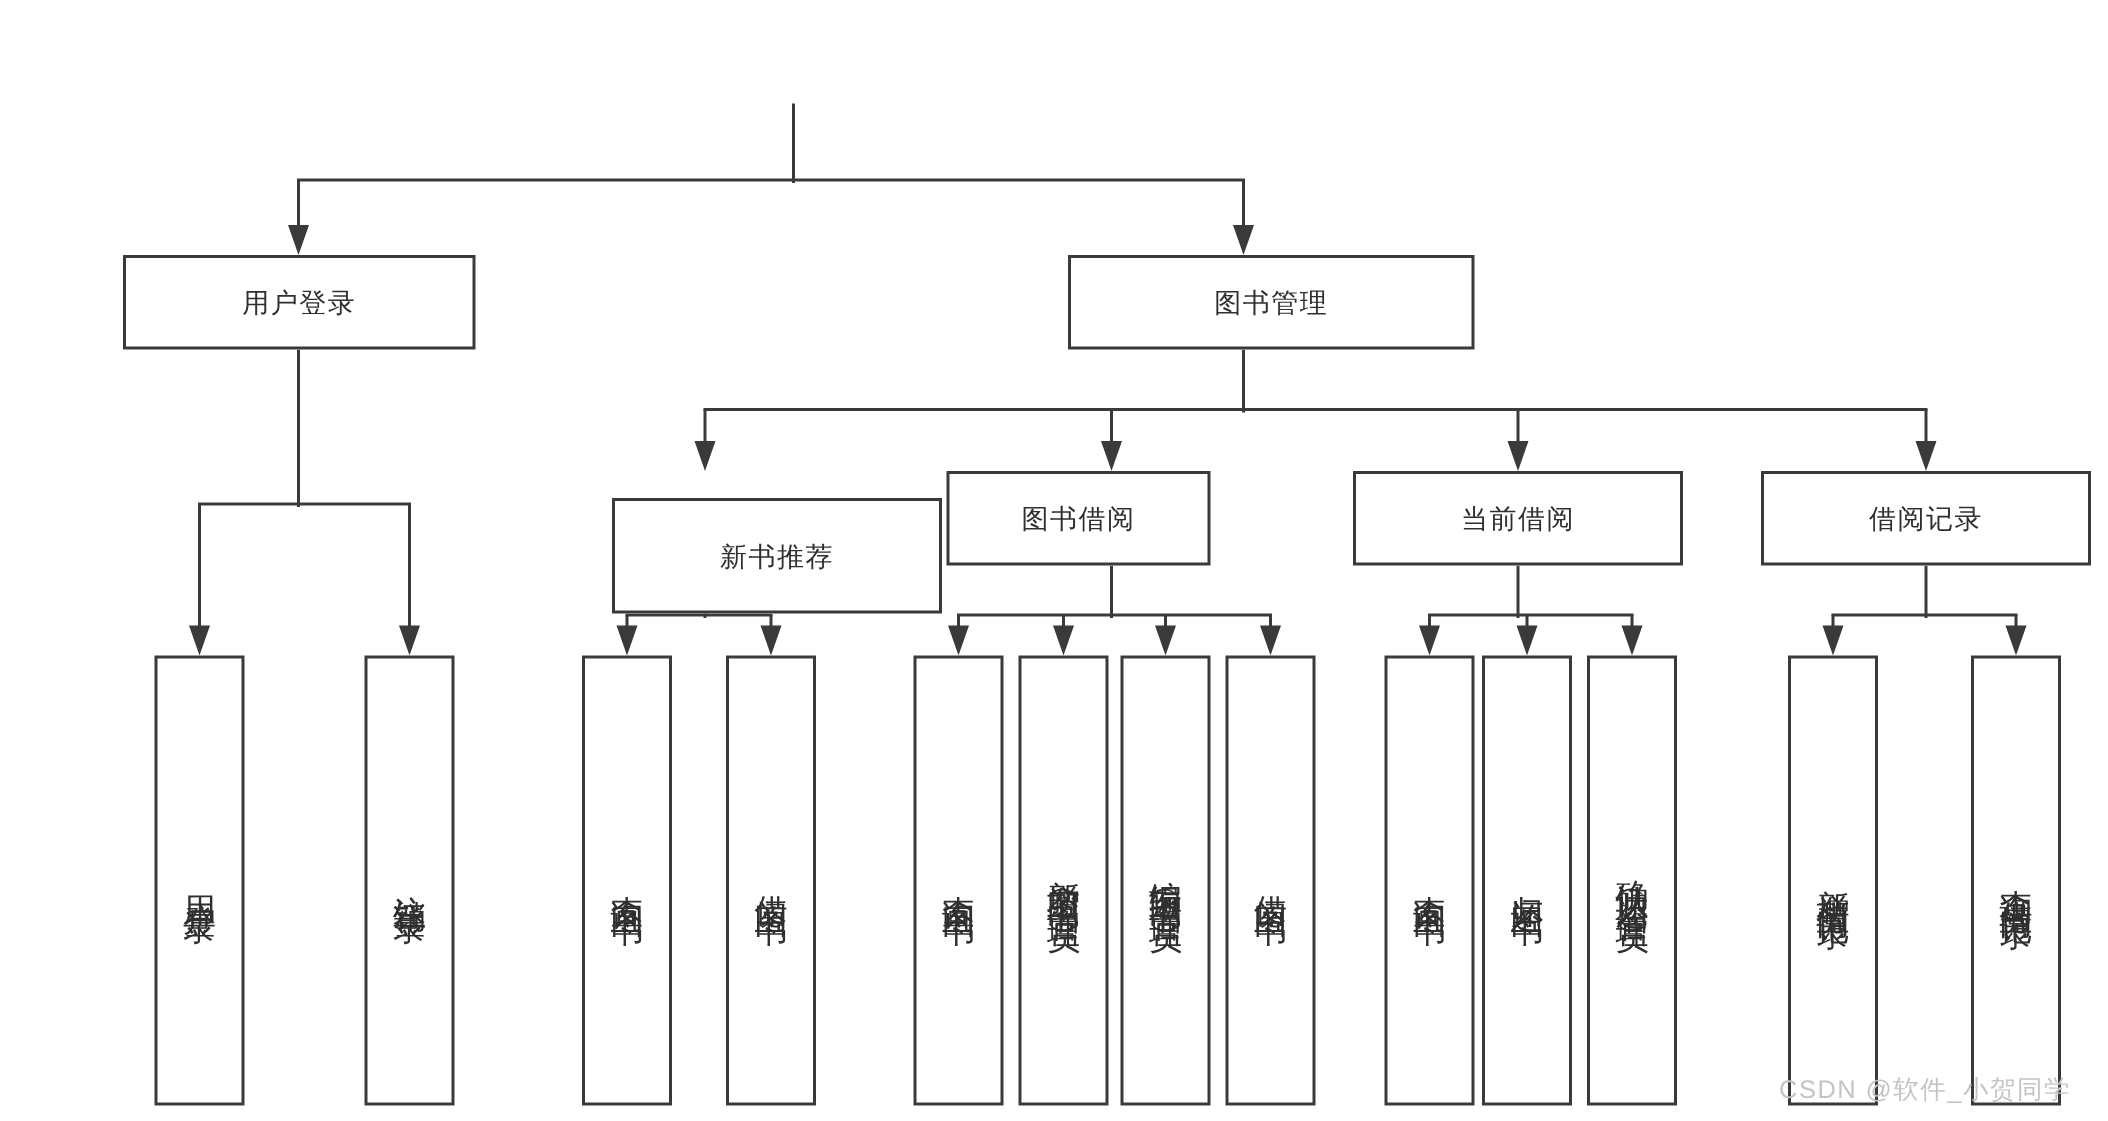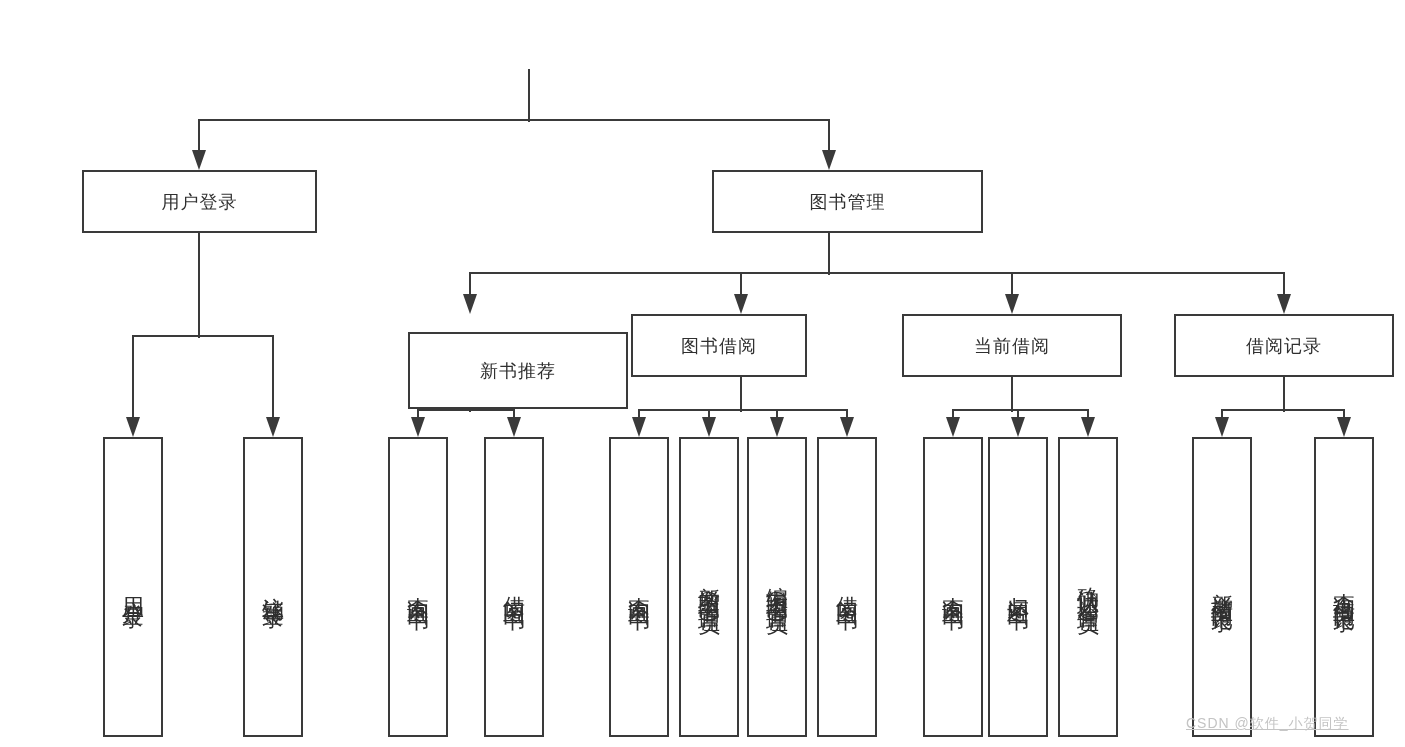--- a/index.html
+++ b/index.html
@@ -34,26 +34,25 @@
   .vline,.hline{ position:absolute; background:#3a3a3a; z-index:1; }
   .arrow{
     position:absolute; width:0; height:0; z-index:1;
     border-left:7px solid transparent;
     border-right:7px solid transparent;
     border-top:20px solid #3a3a3a;
   }
   .watermark{
     position:absolute;
     left:1186px; top:715px;
-    font-size:14px;
+    font-size:17px;
     letter-spacing:1px;
     color:#c4c4c4;
     z-index:5;
     white-space:nowrap;
-    text-decoration:underline;
   }
 </style>
 </head>
 <body>
 
 <div id="canvas">
 
 
   <div class="node h" style="left:82px;top:170px;width:235px;height:63px;">用户登录</div>
   <div class="node h" style="left:712px;top:170px;width:271px;height:63px;">图书管理</div>

